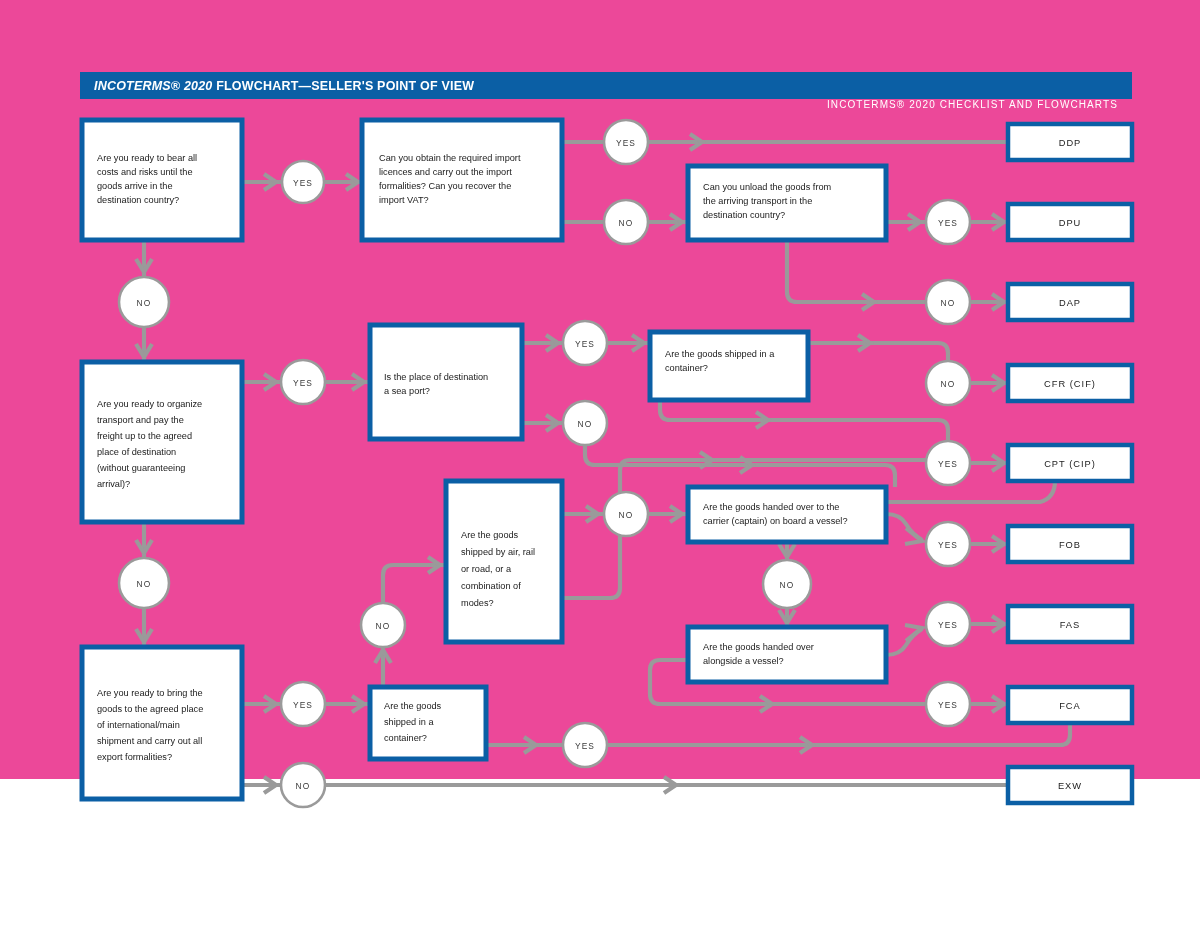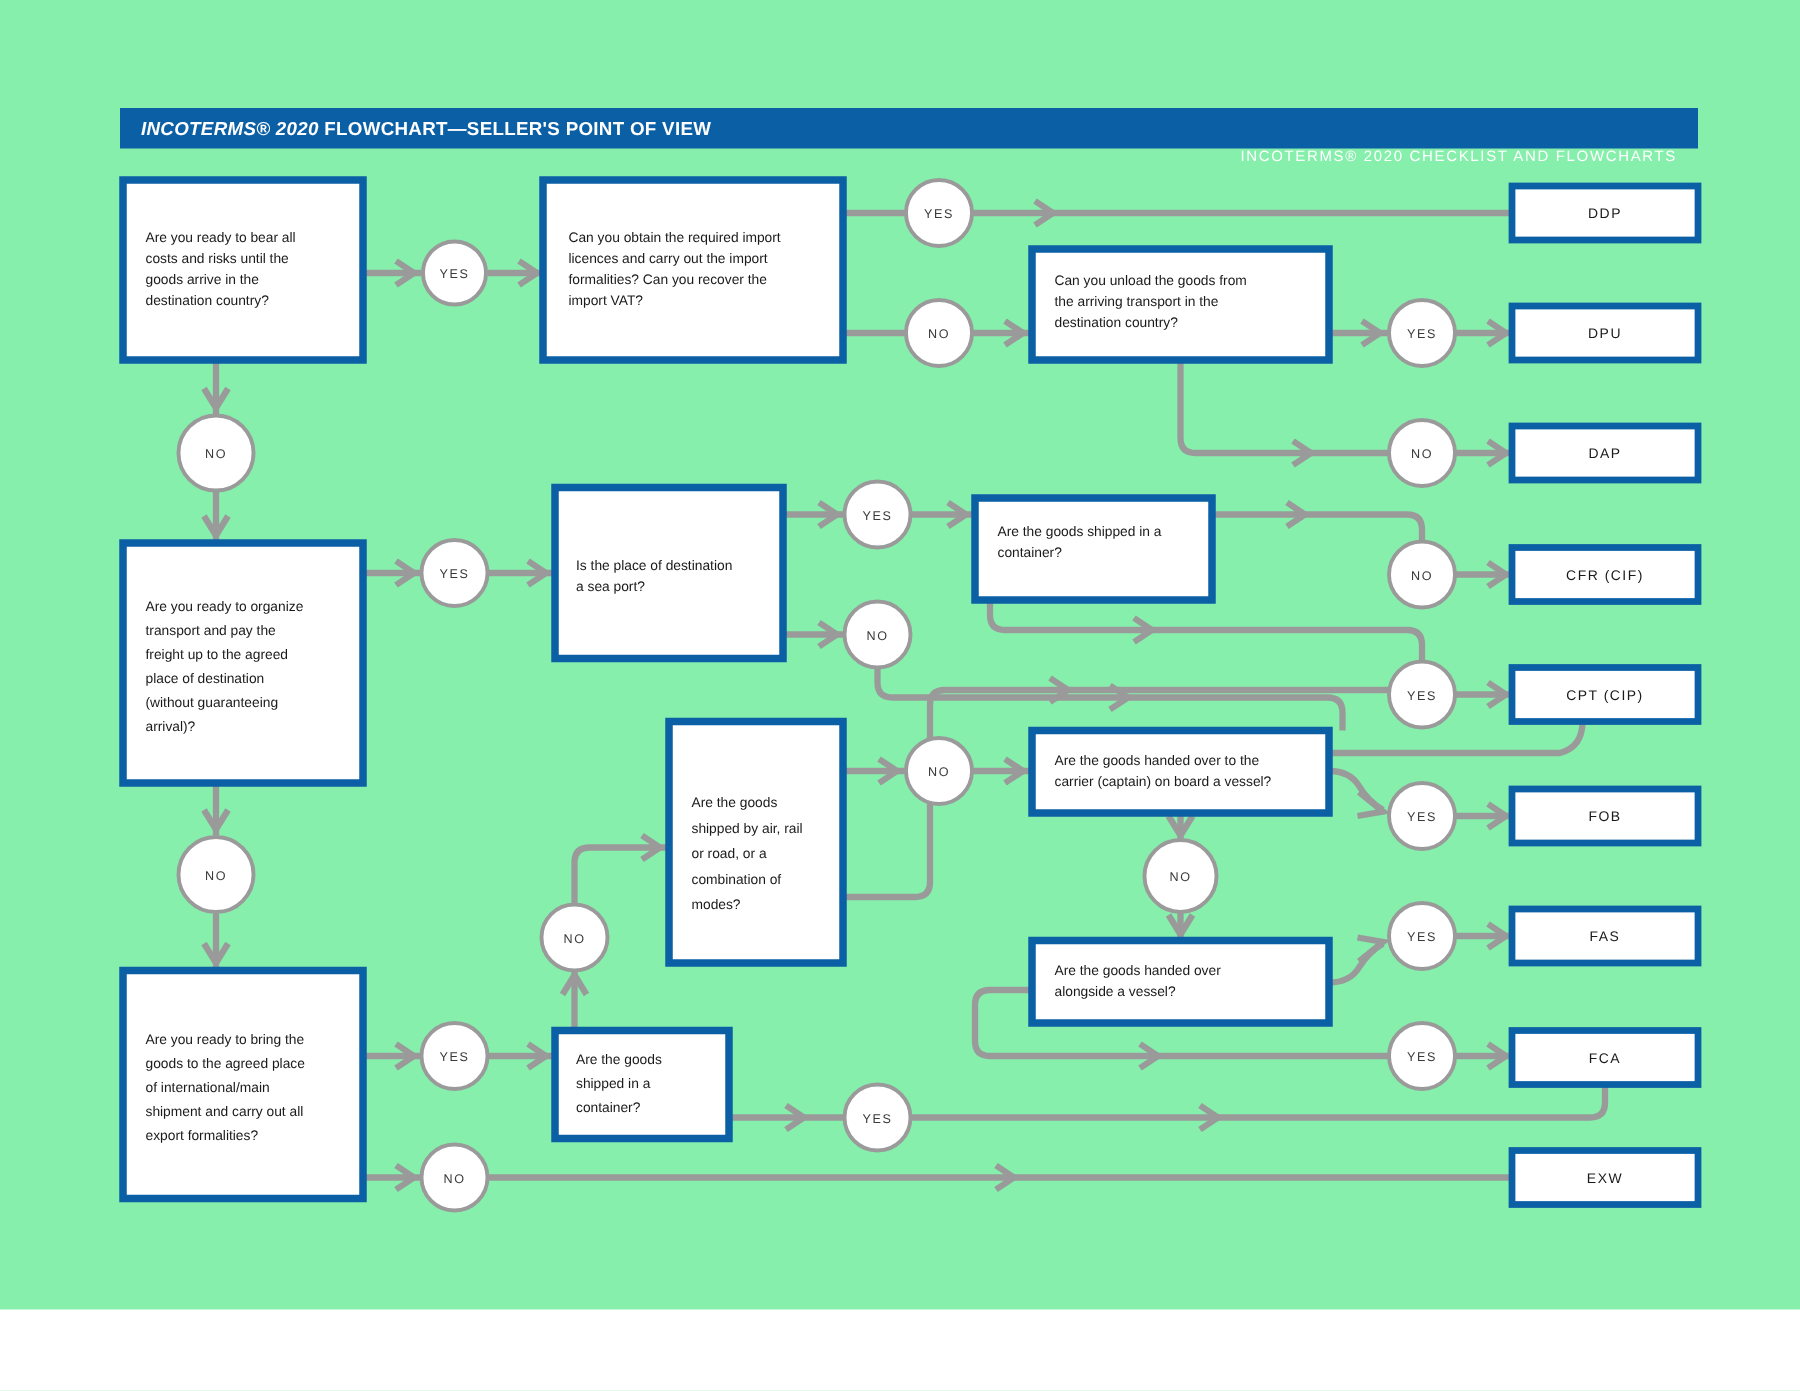--- a/index.html
+++ b/index.html
@@ -11,22 +11,22 @@
   body {
     width: 1200px;
     height: 927px;
     font-family: "Liberation Sans", sans-serif;
     overflow: hidden;
     position: relative;
   }
   #page {
     position: relative;
     width: 1200px;
-    height: 873px;
-    background: #86efac;
+    height: 779px;
+    background: #ec4899;
   }
 
   
   #header-bar {
     position: absolute;
     left: 80px;
     top: 72px;
     width: 1052px;
     height: 27px;
     background: #0B5FA5;

